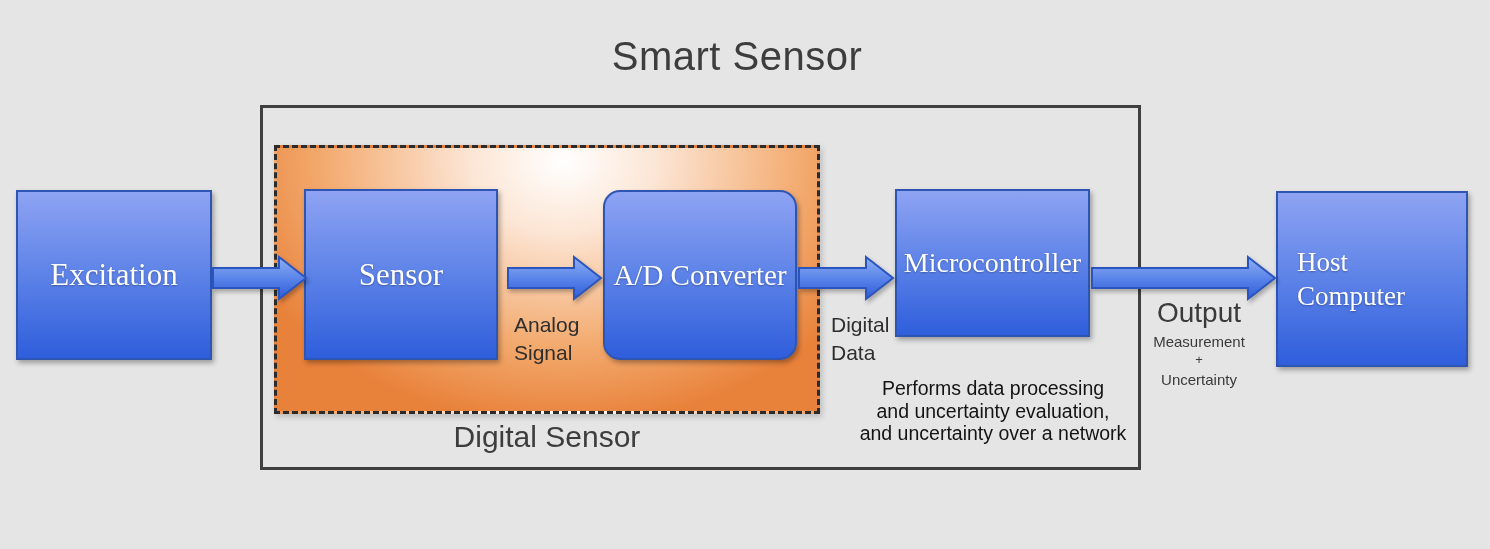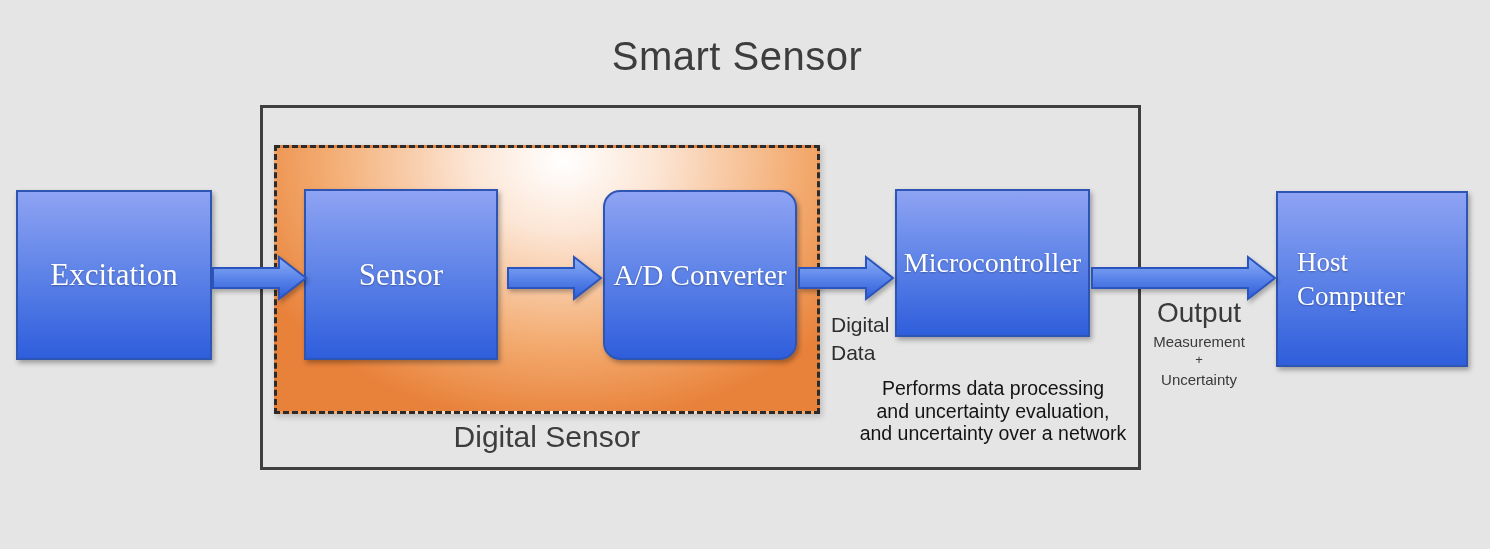--- a/index.html
+++ b/index.html
@@ -140,20 +140,21 @@
         <stop offset="0.5" stop-color="#5b85ea"></stop>
         <stop offset="1" stop-color="#2e5cd8"></stop>
       </linearGradient>
     </defs>
     <polygon points="213,268 279,268 279,257 306,278 279,299 279,288 213,288"></polygon>
     <polygon points="508,268 574,268 574,257 601,278 574,299 574,288 508,288"></polygon>
     <polygon points="799,268 866,268 866,257 893,278 866,299 866,288 799,288"></polygon>
     <polygon points="1092,268 1248,268 1248,257 1275,278 1248,299 1248,288 1092,288"></polygon>
   </svg>
 
+  <div class="signal-label label-analog">Analog Signal</div>
 
   <div class="signal-label label-digital">Digital Data</div>
 
   <div class="output-group">
     <div class="output-title">Output</div>
     <div class="output-sub">Measurement</div>
     <div class="output-plus">+</div>
     <div class="output-sub">Uncertainty</div>
   </div>
 

